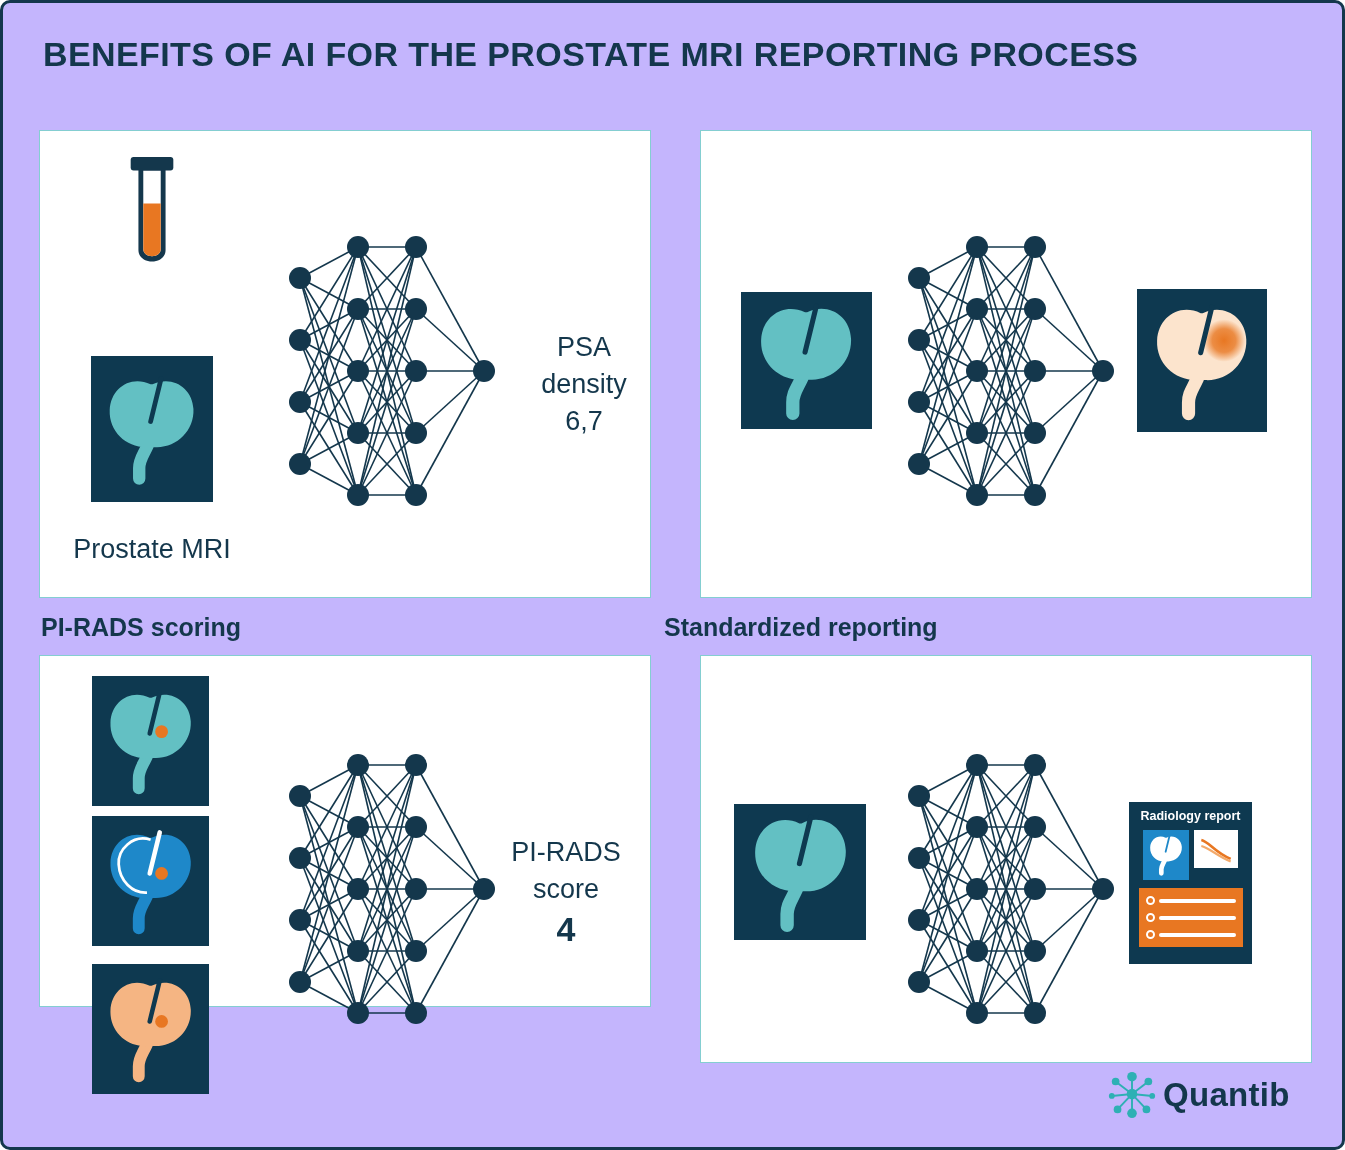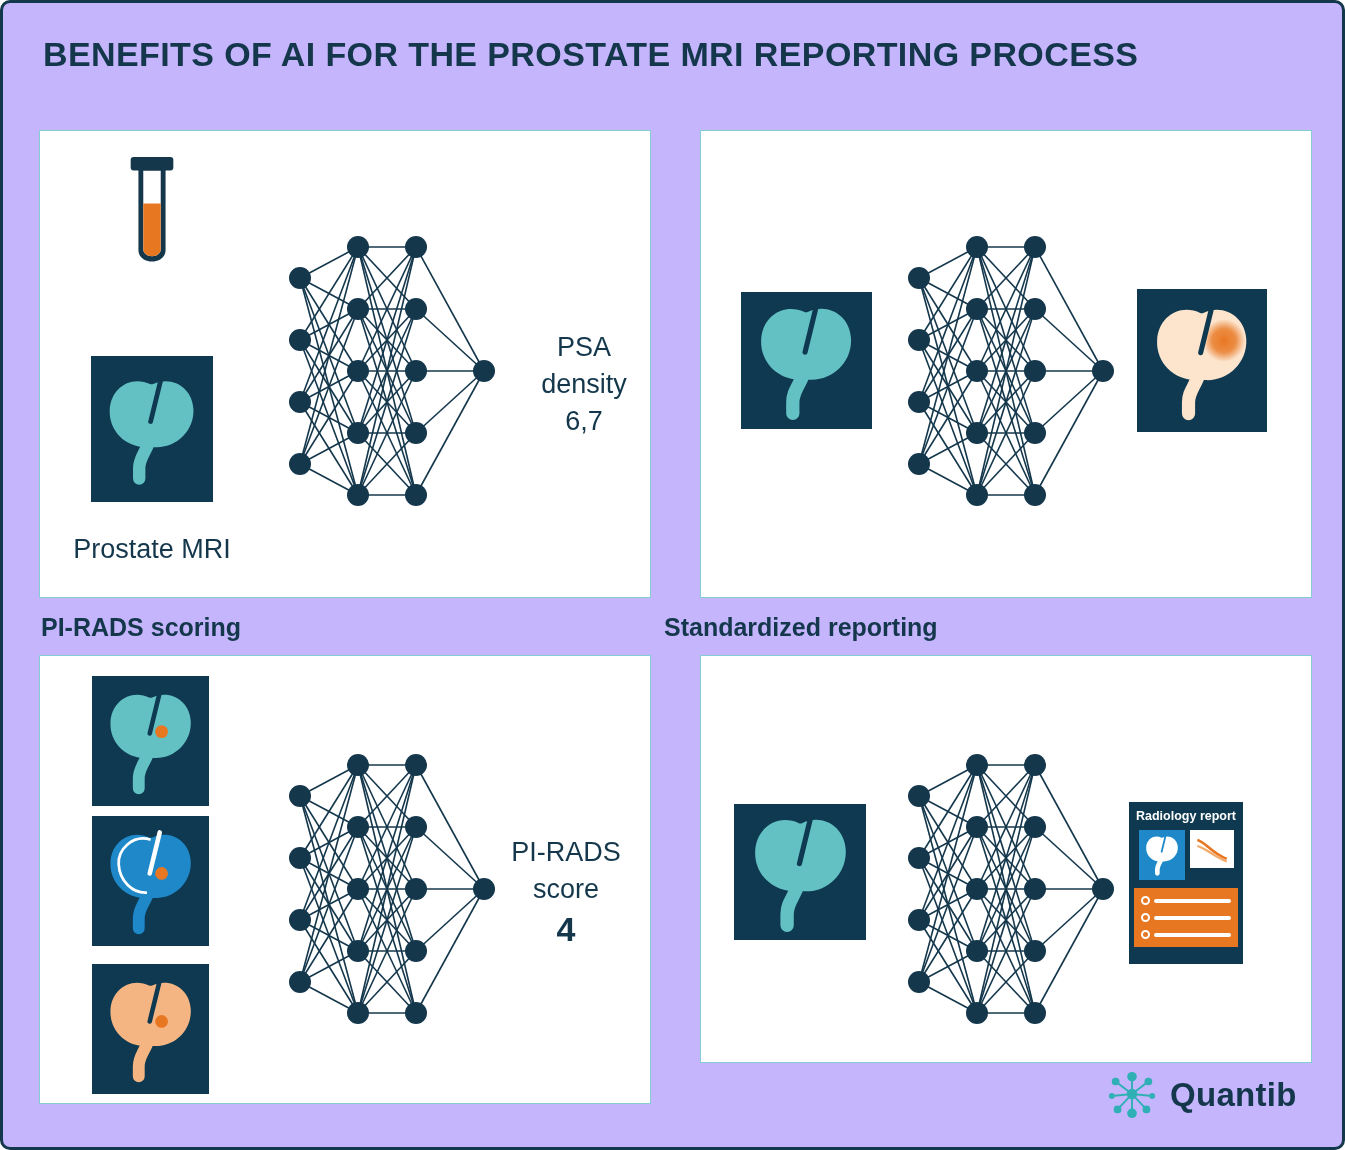--- a/index.html
+++ b/index.html
@@ -29,21 +29,21 @@
   .report { position:absolute; background:#0e3950; padding:7px 6px; display:flex; flex-direction:column; align-items:center; }
   .report-title { color:#ffffff; font-size:12.5px; font-weight:700; white-space:nowrap; }
   .report-tiles { display:flex; gap:5px; margin-top:7px; align-items:flex-start; }
   .rt-blue { width:46px; height:50px; background:#1e88c9; display:flex; align-items:center; justify-content:center; }
   .rt-chart { width:44px; height:38px; background:#ffffff; display:flex; align-items:center; justify-content:center; }
   .report-list { margin-top:8px; width:104px; background:#e87722; padding:8px 7px; display:flex; flex-direction:column; gap:8px; }
   .rl-row { display:flex; align-items:center; gap:4px; }
   .rl-dot { width:9px; height:9px; border:2px solid #fff; border-radius:50%; flex:none; }
   .rl-line { flex:1; height:4px; background:#fff; border-radius:2px; }
 
-  .logo { position:absolute; left:1100px; top:1066px; display:flex; align-items:center; gap:9px; }
+  .logo { position:absolute; left:1100px; top:1066px; display:flex; align-items:center; gap:2px; }
   .logo-text { font-size:33px; font-weight:700; color:#14374c; letter-spacing:.3px; }
 </style>
 </head>
 <body>
 
 <svg width="0" height="0" style="position:absolute" aria-hidden="true">
   <defs>
     <path id="p-tail" d="M46 77 C41 88 37 92 37 101 L37 112" fill="none" stroke-width="13" stroke-linecap="round"></path>
     <path id="p-blob" d="M49 13 C28 3 7 17 6 40 C5 63 24 80 46 79 L54 79 C76 80 95 62 94 39 C93 16 71 3 51 13 Z"></path>
     <path id="p-slit" d="M60 7 L49 52" fill="none" stroke-width="5" stroke-linecap="round"></path>
@@ -244,21 +244,21 @@
     <div class="tile" style="left:436px; top:158px; width:130px; height:143px;">
       <svg viewBox="0 0 100 120">
         <use href="#p-tail" stroke="#fce4cd"></use>
         <use href="#p-blob" fill="#fce4cd"></use>
         <circle cx="72" cy="40" r="21" fill="url(#heatgrad)"></circle>
         <use href="#p-slit" stroke="#0e3950"></use>
       </svg>
     </div>
   </div>
 
-  <div class="panel" style="left:36px; top:652px; width:612px; height:449px;padding-left:20px;">
+  <div class="panel" style="left:36px; top:652px; width:612px; height:352px;padding-left:20px;">
 
     <div class="tile" style="left:52px; top:20px; width:117px; height:130px;">
       <svg viewBox="0 0 100 120">
         <use href="#p-tail" stroke="#63c0c3"></use>
         <use href="#p-blob" fill="#63c0c3"></use>
         <use href="#p-slit" stroke="#0e3950"></use>
         <circle cx="62" cy="50" r="7" fill="#e87722"></circle>
       </svg>
     </div>
 
@@ -435,21 +435,21 @@
           <circle cx="71" cy="264" r="11"></circle>
           <circle cx="129" cy="16" r="11"></circle>
           <circle cx="129" cy="78" r="11"></circle>
           <circle cx="129" cy="140" r="11"></circle>
           <circle cx="129" cy="202" r="11"></circle>
           <circle cx="129" cy="264" r="11"></circle>
           <circle cx="197" cy="140" r="11"></circle>
         </g>
       </svg>
 
-    <div class="report" style="left:428px; top:146px; width:114px; height:162px;">
+    <div class="report" style="left:428px; top:146px; width:123px; height:162px;">
       <div class="report-title">Radiology report</div>
       <div class="report-tiles">
         <div class="rt-blue">
           <svg viewBox="0 0 100 120" style="width:36px">
             <use href="#p-tail" stroke="#ffffff"></use>
             <use href="#p-blob" fill="#ffffff"></use>
             <use href="#p-slit" stroke="#1e88c9"></use>
           </svg>
         </div>
         <div class="rt-chart">

